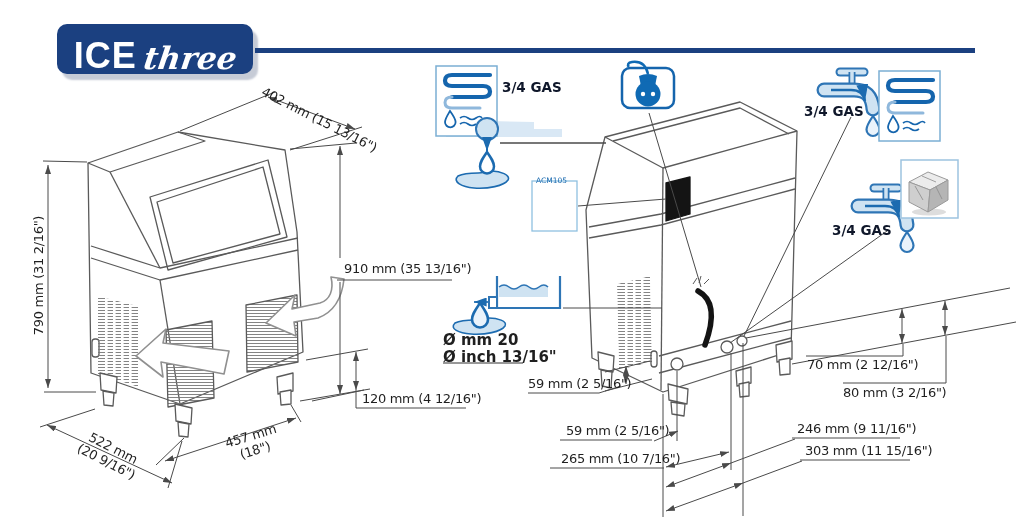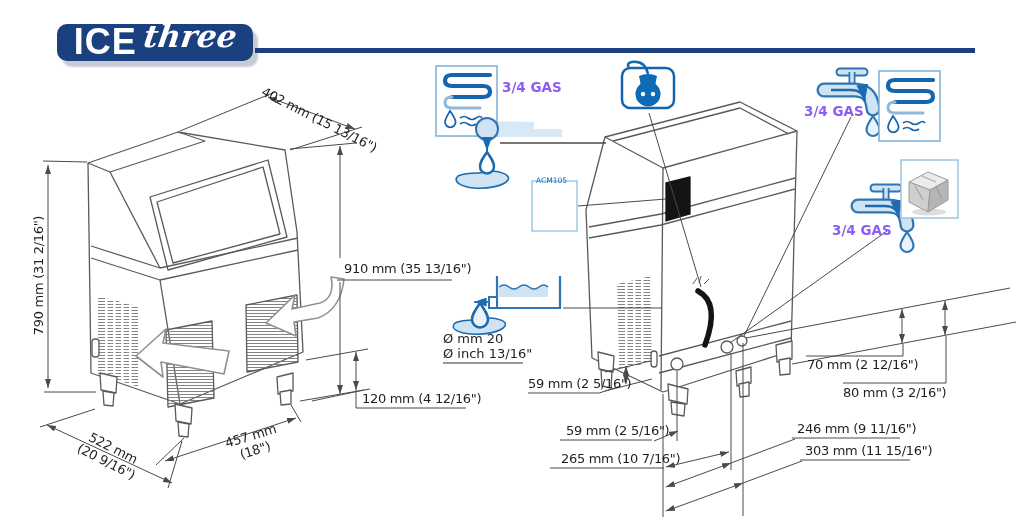--- a/index.html
+++ b/index.html
@@ -1,35 +1,35 @@
 <!DOCTYPE html>
 <html><head>
 <meta charset="utf-8">
 <style>
   html,body{margin:0;padding:0;background:#fff;}
   .stage{position:relative;width:1024px;height:524px;background:#fff;overflow:hidden;
          font-family:"DejaVu Sans",sans-serif;}
   svg.art{position:absolute;left:0;top:0;}
-  .logo{position:absolute;left:57px;top:24px;width:196px;height:37px;background:#1b4080;
-        border-radius:10px;box-shadow:5px 6px 2px #c6cbd6;display:flex;align-items:flex-start;
+  .logo{position:absolute;left:57px;top:24px;width:196px;height:50px;background:#1b4080;
+        border-radius:10px;box-shadow:5px 6px 2px #c6cbd6;display:flex;align-items:flex-end;
         justify-content:center;gap:7px;}
   .logo .ice{color:#fff;font-family:"Liberation Sans",sans-serif;font-weight:bold;
         font-size:36px;letter-spacing:1px;line-height:1;}
   .logo .three{color:#fff;font-family:"DejaVu Serif",serif;font-style:italic;font-weight:bold;
         font-size:31px;transform:skewX(-8deg);line-height:1;margin-top:-3px;}
   .hline{position:absolute;left:255px;top:48px;width:720px;height:5px;background:#1b4080;}
   .dim{position:absolute;font-size:13px;color:#1f1f1f;white-space:nowrap;letter-spacing:-0.3px;}
   .dim div{line-height:1.12;}
-  .gas{position:absolute;font-size:13.5px;font-weight:bold;color:#8b5cf6;white-space:nowrap;}
+  .gas{position:absolute;font-size:13.5px;font-weight:bold;color:#0f172a;white-space:nowrap;}
   .rot402{transform:rotate(27deg);transform-origin:left top;}
   .rot522{transform:rotate(27deg);transform-origin:left top;text-align:center;}
   .rot457{transform:rotate(-17deg);transform-origin:center;text-align:center;width:92px;}
   .rot790{transform:rotate(-90deg);transform-origin:center;width:170px;text-align:center;}
   .acm{position:absolute;left:536px;top:176px;font-size:7.5px;color:#1c6bb0;letter-spacing:0;}
-  .diam{position:absolute;left:443px;top:332px;font-size:13px;color:#1f1f1f;line-height:1.12;}
+  .diam{position:absolute;left:443px;top:332px;font-size:15px;color:#1f1f1f;line-height:1.12;font-weight:bold;}
 </style>
 </head>
 <body>
 
 <div class="stage">
 
   <svg class="art" width="1024" height="524" viewBox="0 0 1024 524">
     <defs>
       <marker id="mA" markerWidth="9" markerHeight="6" refX="9" refY="3" orient="auto-start-reverse">
         <path d="M0,0 L9,3 L0,6 Z" fill="#4a4a4a"></path>

